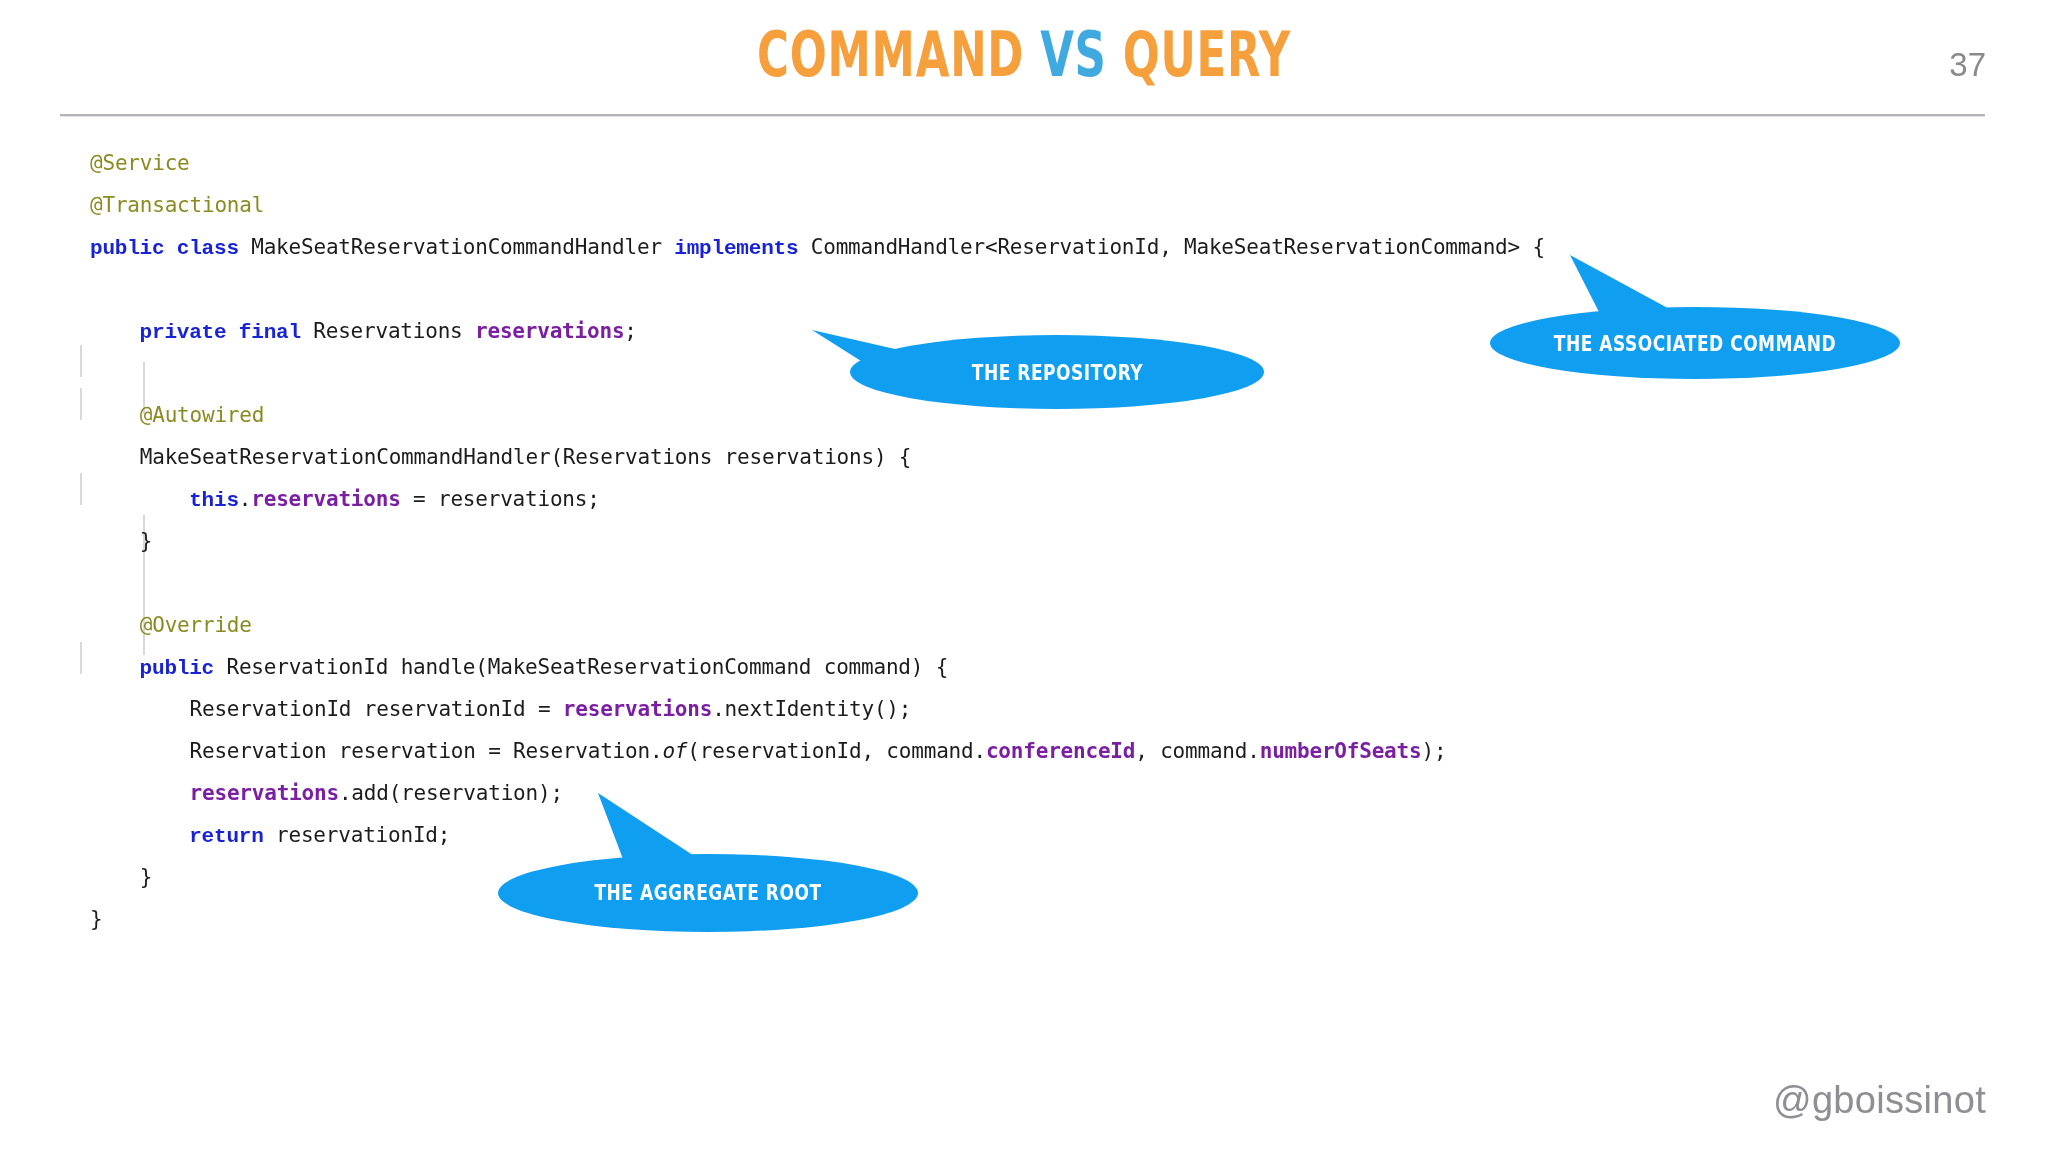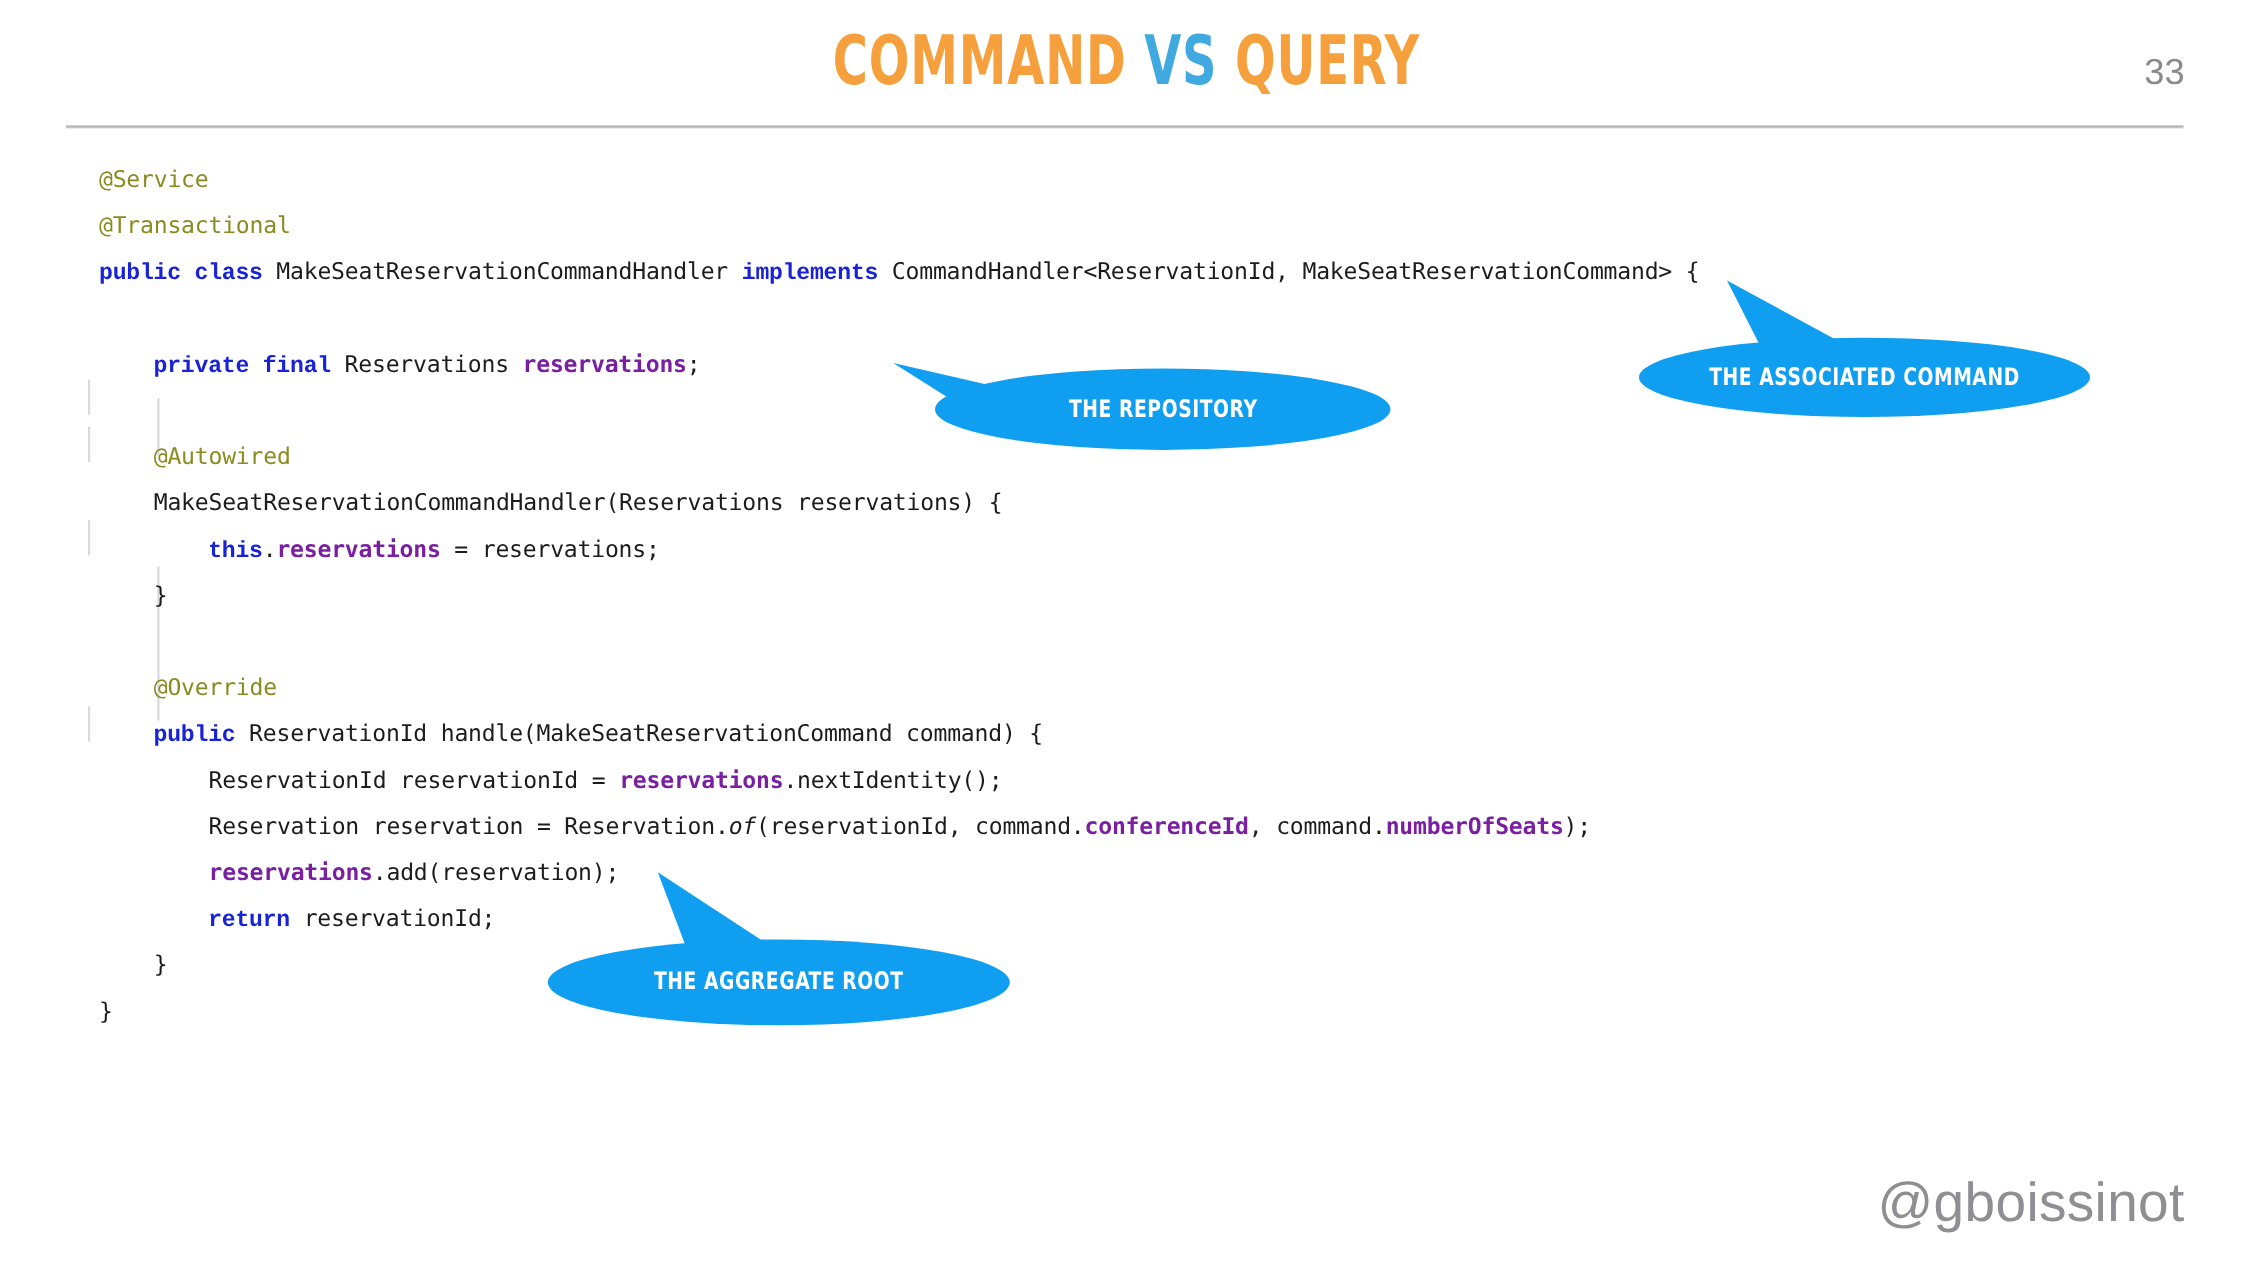--- a/index.html
+++ b/index.html
@@ -109,34 +109,34 @@
     text-align: center;
     width: 100%;
     left: 0;
   }
 
   
   .footer-handle {
     position: absolute;
     right: 62px;
     bottom: 30px;
-    font-size: 50px;
+    font-size: 38px;
     color: #8e8e93;
     font-family: "Liberation Sans", sans-serif;
     letter-spacing: 0.3px;
   }
 </style>
 </head>
 <body>
 
 <div class="slide-header">
   <div class="slide-title">
     <span class="title-word-orange">COMMAND</span><span class="title-word-blue"> VS </span><span class="title-word-orange">QUERY</span>
   </div>
-  <div class="slide-number">33</div>
+  <div class="slide-number">37</div>
   <div class="header-rule"></div>
 </div>
 
 <div class="code-area">
 
   <div class="guide" style="left:80px; top:215px;  height:32px;"></div>
   <div class="guide" style="left:80px; top:258px;  height:32px;"></div>
   <div class="guide" style="left:80px; top:343px;  height:32px;"></div>
   <div class="guide" style="left:80px; top:512px;  height:32px;"></div>
   <div class="guide" style="left:143px; top:232px; height:52px;"></div>

